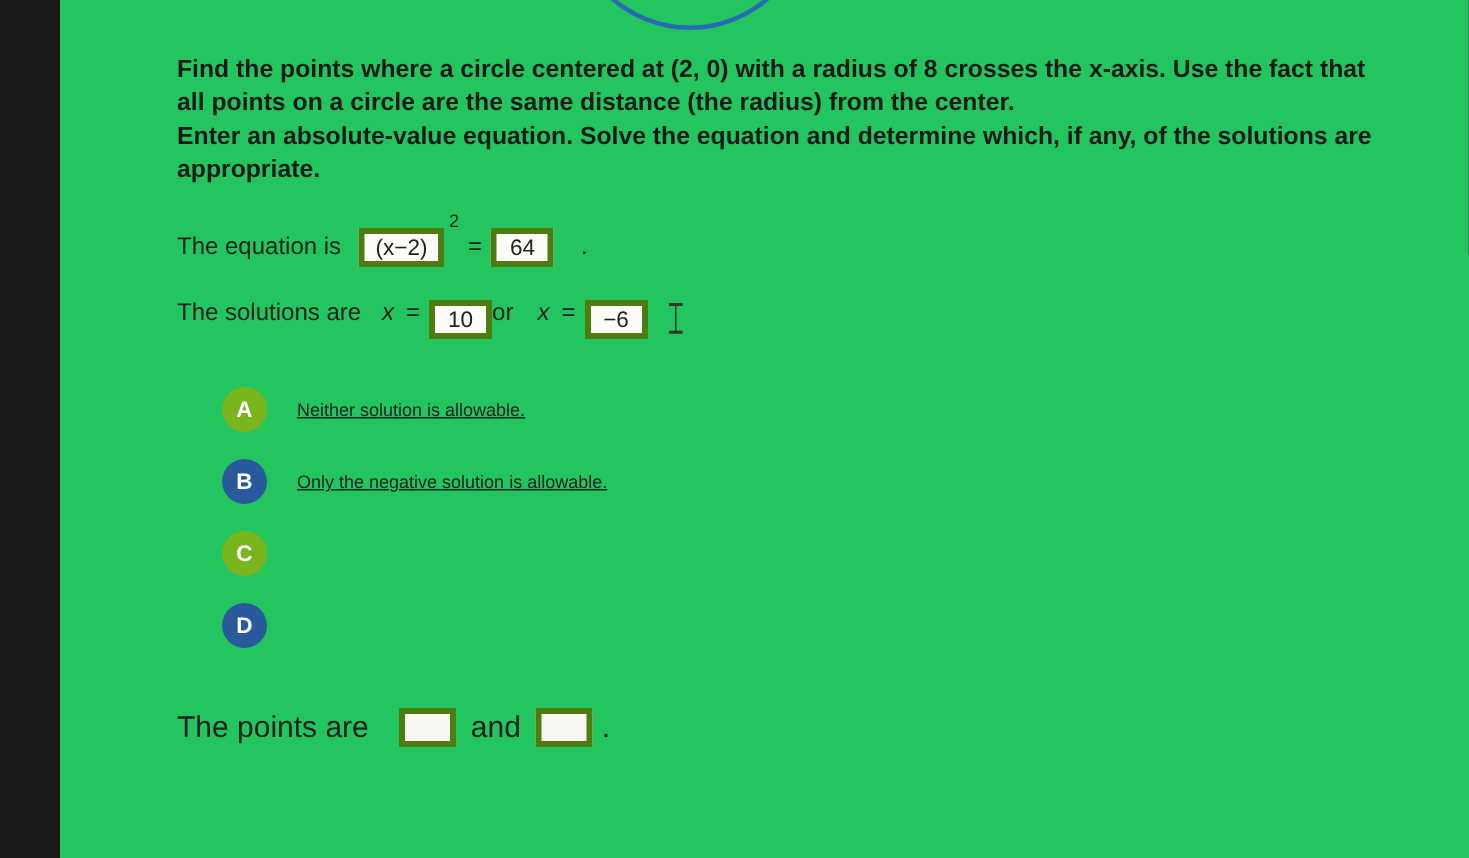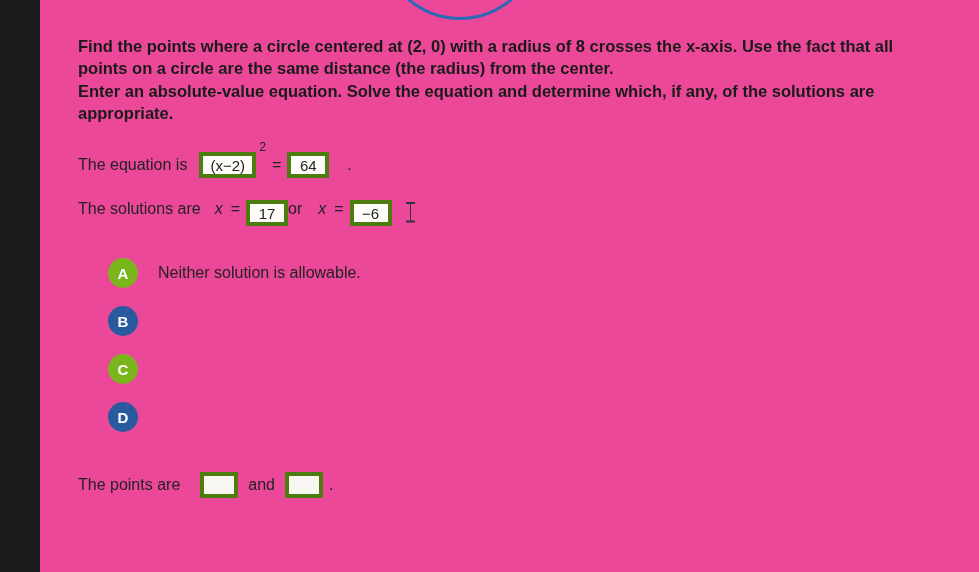--- a/index.html
+++ b/index.html
@@ -5,27 +5,27 @@
     * { box-sizing: border-box; margin: 0; padding: 0; }
     body {
       font-family: Arial, Helvetica, sans-serif;
       background: #1a1a1a;
       width: 979px;
       height: 572px;
       overflow: hidden;
       position: relative;
     }
     .page {
-      background: #ec4899;
+      background: #22c55e;
       position: absolute;
       left: 40px;
       top: 0;
       right: 0;
       bottom: 0;
-      padding: 35px 50px 20px 38px;
+      padding: 35px 50px 20px 78px;
       color: #222;
     }
     .circle-arc {
       position: absolute;
       top: -60px;
       left: 340px;
       width: 160px;
       height: 80px;
       border: 3px solid #2a6ab5;
       border-top: none;
@@ -119,25 +119,26 @@
       justify-content: center;
       margin-right: 20px;
       font-weight: bold;
       color: #fff;
       font-size: 15px;
       flex-shrink: 0;
     }
     .badge-green { background: #7ab51d; }
     .badge-blue  { background: #2a5a9e; }
     .option-text {
-      font-size: 16px;
-      color: #222;
+      font-size: 12px;
+      color: #222;
+      text-decoration: underline;
     }
     .points-row {
-      font-size: 16px;
+      font-size: 20px;
       display: flex;
       align-items: center;
       color: #222;
       margin-top: 40px;
     }
     .points-row .eq-gap { margin: 0 10px; }
     .period { margin-left: 6px; }
   </style>
 </head>
 <body>
@@ -155,35 +156,36 @@
     </span>
     <span class="eq-gap" style="margin-left:12px">=</span>
     <span class="input-box">64</span>
     <span class="period" style="margin-left:18px">.</span>
   </div>
 
   <div class="solutions-row">
     <span class="eq-label" style="margin-right:14px">The solutions are</span>
     <span class="italic-x">x</span>
     <span class="eq-gap">=</span>
-    <span class="input-box">17</span>
+    <span class="input-box">10</span>
     <span class="or-gap">or</span>
     <span class="italic-x">x</span>
     <span class="eq-gap">=</span>
     <span class="input-box">−6</span>
     <span class="cursor"></span>
   </div>
 
   <div class="options">
     <div class="option-row">
       <div class="option-badge badge-green">A</div>
       <div class="option-text">Neither solution is allowable.</div>
     </div>
     <div class="option-row">
       <div class="option-badge badge-blue">B</div>
+      <div class="option-text">Only the negative solution is allowable.</div>
     </div>
     <div class="option-row">
       <div class="option-badge badge-green">C</div>
     </div>
     <div class="option-row">
       <div class="option-badge badge-blue">D</div>
     </div>
   </div>
 
   <div class="points-row">

